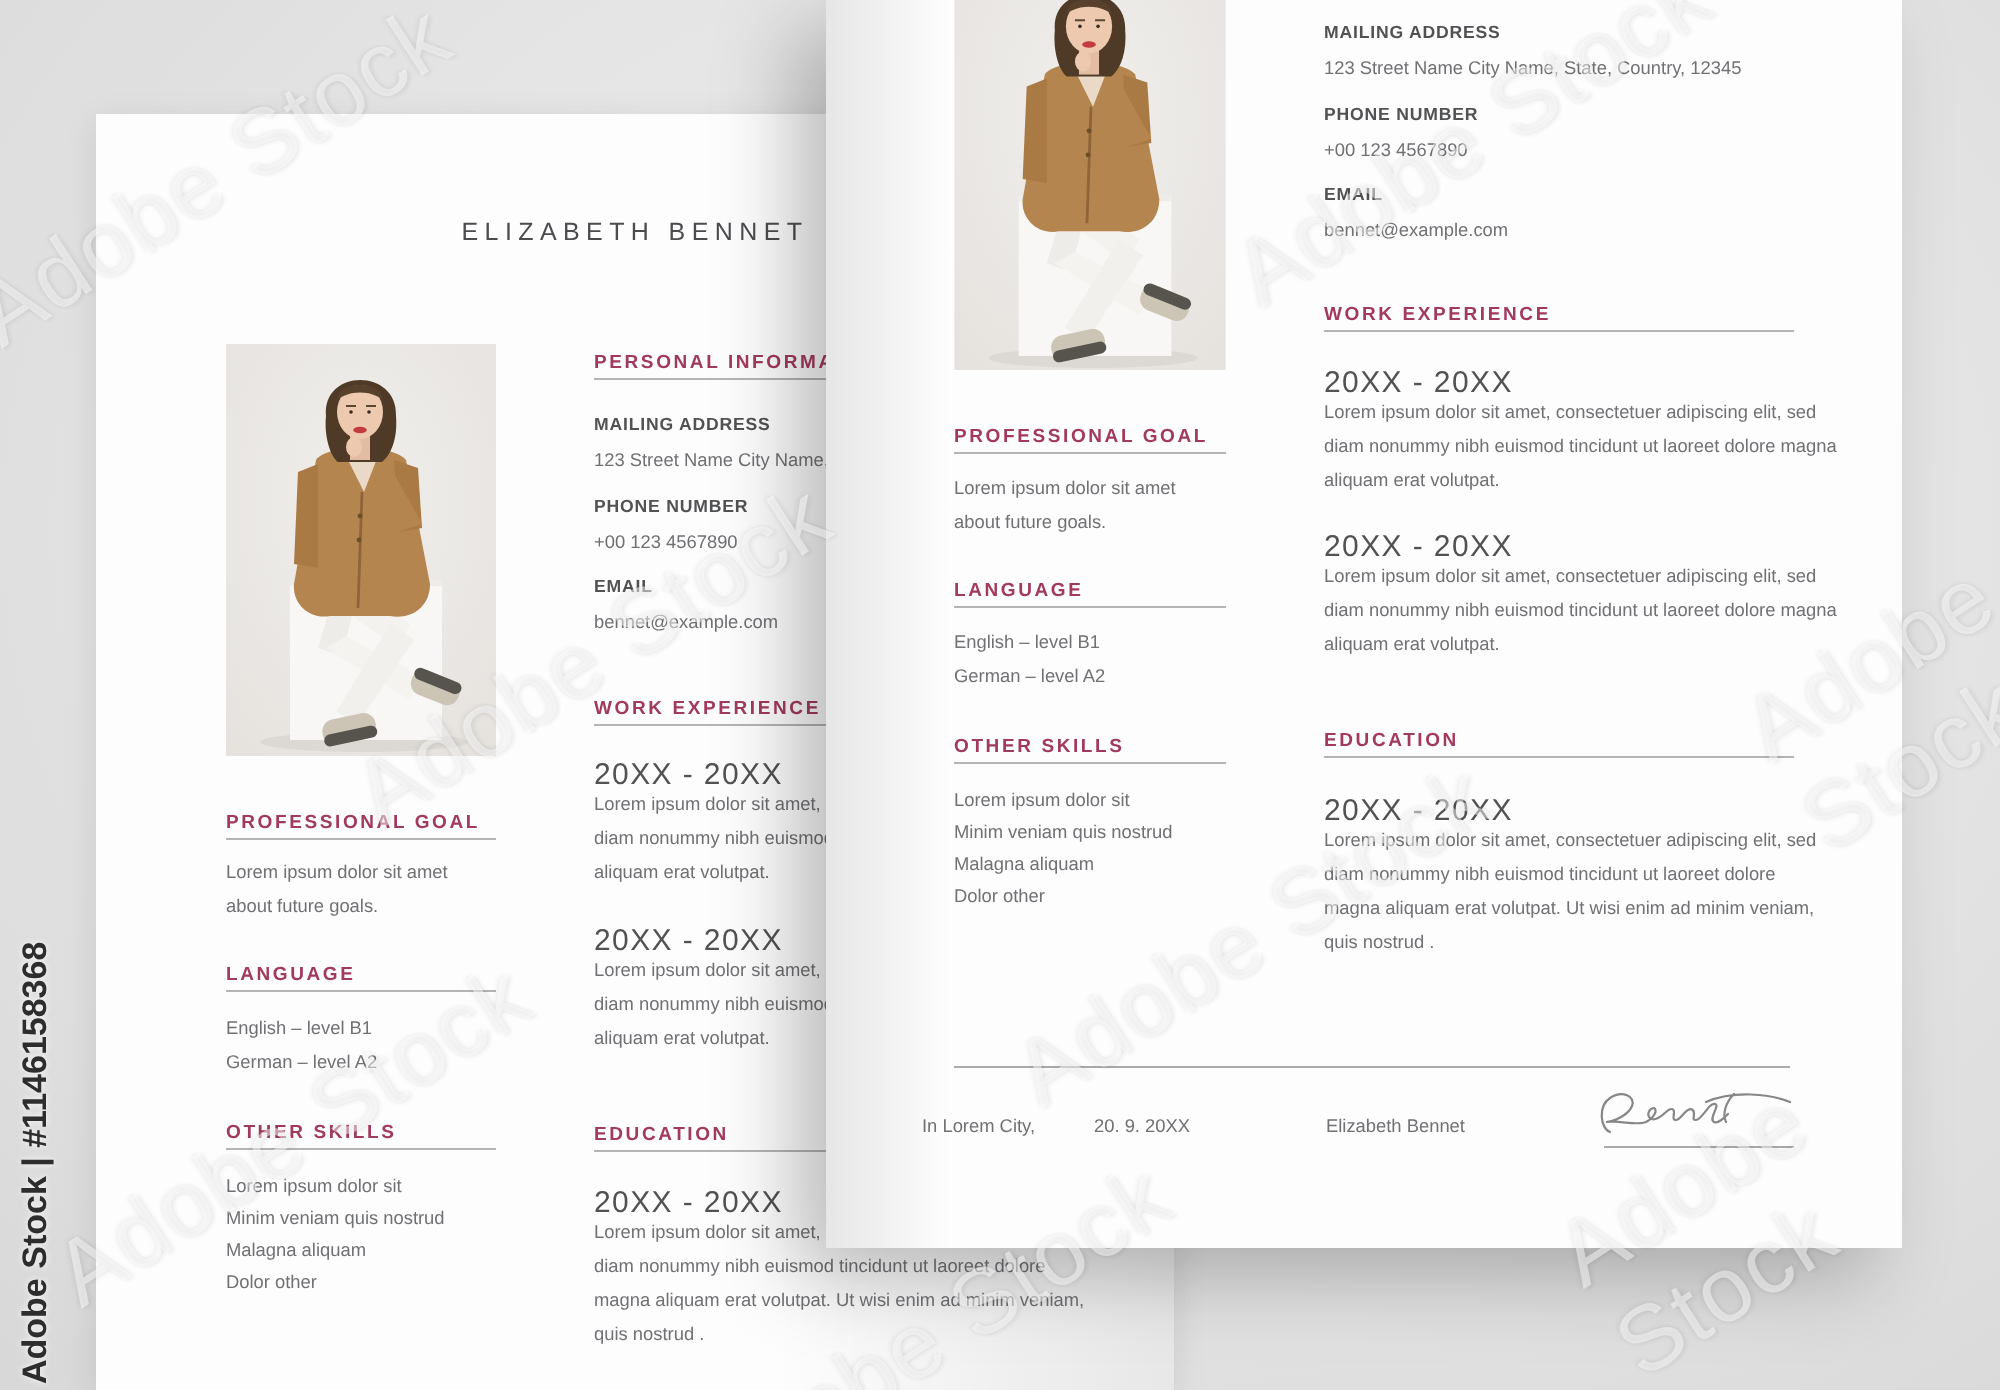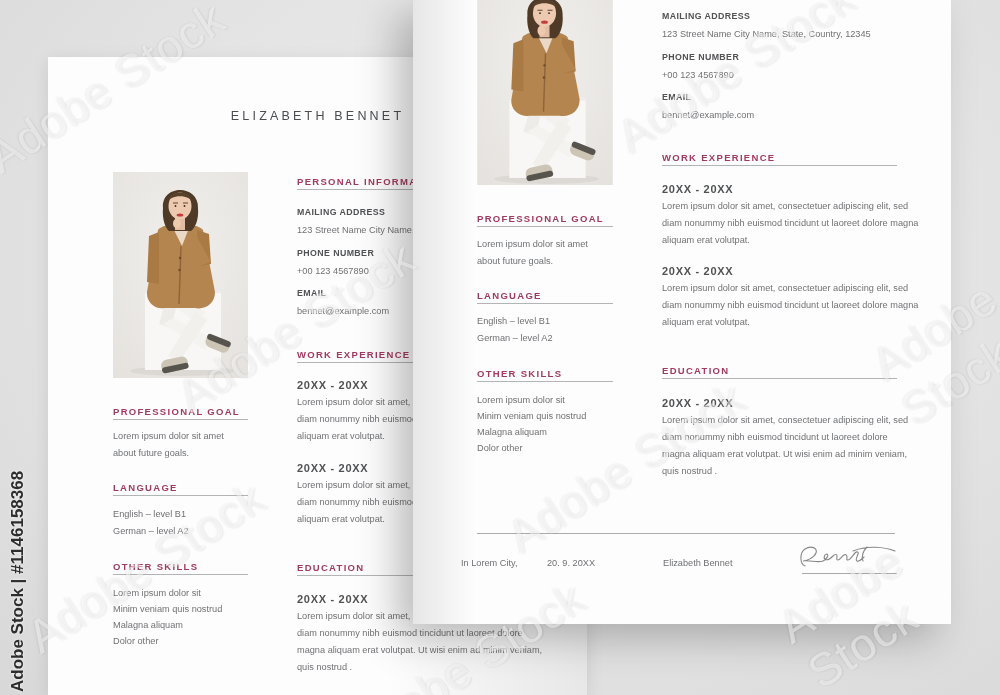--- a/index.html
+++ b/index.html
@@ -14,21 +14,21 @@
   #page2{left:413px;top:0;width:538px;height:624px;z-index:2;
          box-shadow:-16px 14px 38px rgba(0,0,0,.25);}
   #page2 .edge-shadow{position:absolute;left:0;top:0;bottom:0;width:62px;
          background:linear-gradient(to right, rgba(0,0,0,.09), rgba(0,0,0,0));}
   .t{position:absolute;white-space:nowrap;}
   .title{font-size:12.5px;letter-spacing:3.2px;color:#4a4c4f;font-weight:400;}
   .h{font-weight:700;font-size:9.5px;letter-spacing:1.3px;color:#a23a5f;}
   .rule{position:absolute;height:1px;background:#9b9b9b;opacity:.75;}
   .lbl{font-weight:700;font-size:8.8px;letter-spacing:.4px;color:#515254;}
   .val,.body{font-size:9.2px;color:#707174;}
-  .period{font-weight:700;font-size:11px;letter-spacing:.7px;color:#515254;}
+  .period{font-weight:400;font-size:15px;letter-spacing:.7px;color:#515254;}
   .photo-wrap{position:absolute;overflow:hidden;}
   .wm{position:absolute;z-index:50;font-size:46px;font-weight:400;letter-spacing:1px;
       color:rgba(255,255,255,.5);transform:rotate(-33deg);
       text-shadow:1px 1px 2px rgba(0,0,0,.07), -1px -1px 2px rgba(0,0,0,.05);pointer-events:none;}
   .wm-id{position:absolute;left:8px;top:692px;width:252px;height:26px;z-index:60;
       transform-origin:0 0;transform:rotate(-90deg);
       font-size:17px;font-weight:700;color:#2d2d2d;letter-spacing:0;
       text-shadow:0 0 3px rgba(255,255,255,.9);}
   .sig-line{position:absolute;height:1px;background:#a9a9a9;}
 </style>

